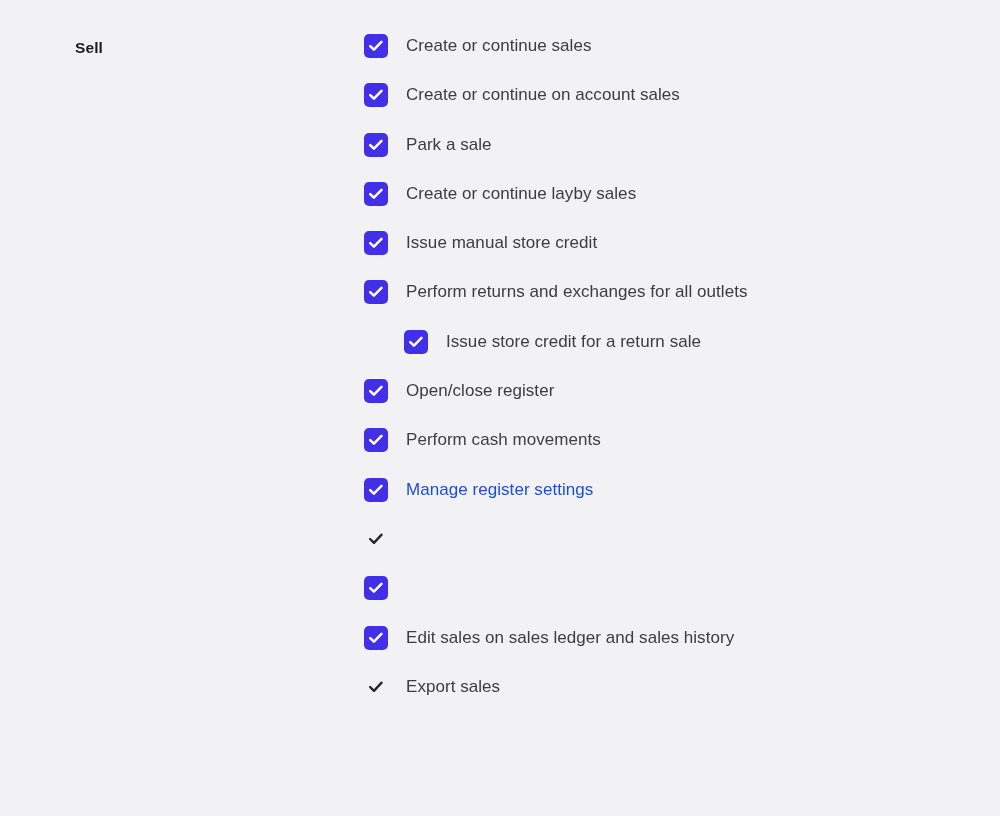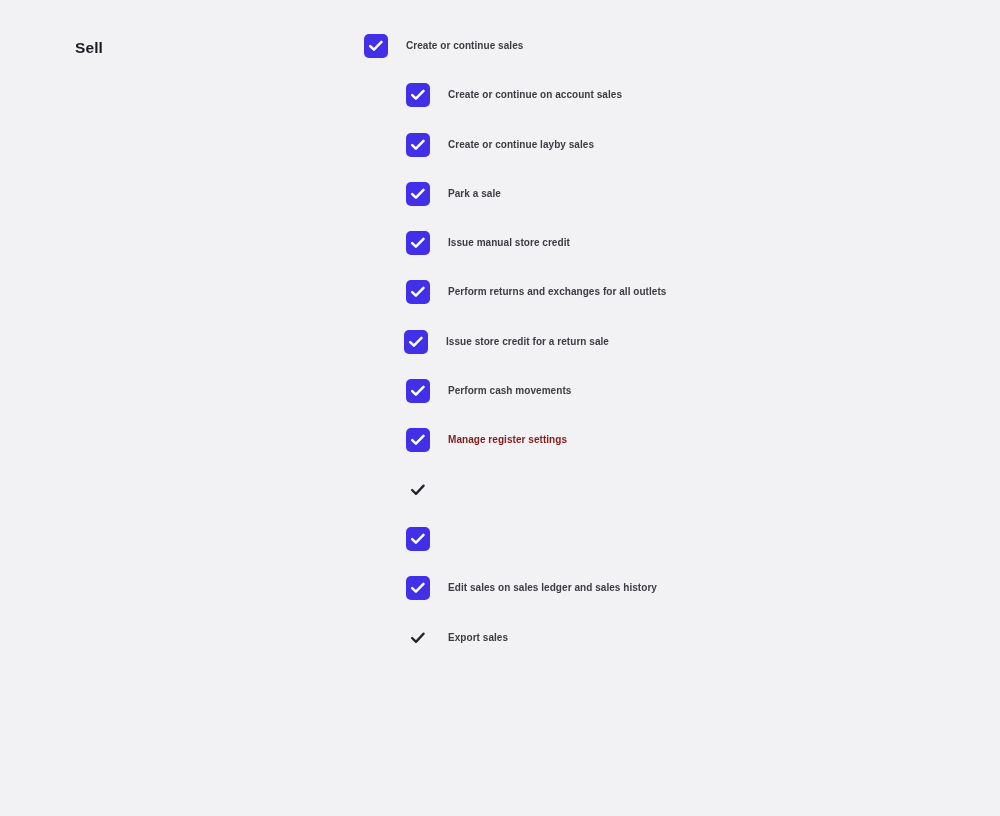--- a/index.html
+++ b/index.html
@@ -48,21 +48,21 @@
     width: 600px;
   }
 
   .perm-row {
     position: relative;
     height: 24px;
     margin-bottom: 25.3px;
     display: flex;
     align-items: center;
   }
-  .perm-row.level-1 { margin-left: 42px; }
+  .perm-row.level-1 { }
   .perm-row.level-2 { margin-left: 40px; }
 
   
   .cb {
     flex: 0 0 auto;
     width: 24px;
     height: 24px;
     border-radius: 5px;
     background: #4130e8;
     position: relative;
@@ -90,26 +90,25 @@
   .cb-bare svg {
     position: absolute;
     left: 50%;
     top: 50%;
     transform: translate(-50%, -50%);
     display: block;
   }
 
   .perm-label {
     margin-left: 18px;
-    font-size: 10px;
+    font-size: 17px;
     color: #3c3c43;
     line-height: 24px;
     white-space: nowrap;
     letter-spacing: 0.05px;
-    font-weight: bold;
   }
   .perm-row.level-1 .perm-label,
   .perm-row.level-2 .perm-label { margin-left: 18px; }
 </style>
 </head>
 <body style="background: rgb(242, 241, 244);">
 
 <div id="permission-section">
 
   <div id="section-title" style="color: rgb(27, 27, 34);">Sell</div>
@@ -130,36 +129,36 @@
           </svg>
         </span>
         <span class="perm-label" style="color: rgb(60, 60, 67);">Create or continue on account sales</span>
       </div>
       <div class="perm-row level-1">
         <span class="cb" role="checkbox" aria-checked="true" style="background: rgb(65, 48, 232);">
           <svg width="15" height="12" viewBox="0 0 15 12" aria-hidden="true">
             <path d="M1.7 6.1 L5.4 9.7 L13.0 1.9" fill="none" stroke="#ffffff" stroke-width="2.5" stroke-linecap="round" stroke-linejoin="round"></path>
           </svg>
         </span>
+        <span class="perm-label" style="color: rgb(60, 60, 67);">Park a sale</span>
+      </div>
+      <div class="perm-row level-1">
+        <span class="cb" role="checkbox" aria-checked="true" style="background: rgb(65, 48, 232);">
+          <svg width="15" height="12" viewBox="0 0 15 12" aria-hidden="true">
+            <path d="M1.7 6.1 L5.4 9.7 L13.0 1.9" fill="none" stroke="#ffffff" stroke-width="2.5" stroke-linecap="round" stroke-linejoin="round"></path>
+          </svg>
+        </span>
         <span class="perm-label" style="color: rgb(60, 60, 67);">Create or continue layby sales</span>
       </div>
       <div class="perm-row level-1">
         <span class="cb" role="checkbox" aria-checked="true" style="background: rgb(65, 48, 232);">
           <svg width="15" height="12" viewBox="0 0 15 12" aria-hidden="true">
             <path d="M1.7 6.1 L5.4 9.7 L13.0 1.9" fill="none" stroke="#ffffff" stroke-width="2.5" stroke-linecap="round" stroke-linejoin="round"></path>
           </svg>
         </span>
-        <span class="perm-label" style="color: rgb(60, 60, 67);">Park a sale</span>
-      </div>
-      <div class="perm-row level-1">
-        <span class="cb" role="checkbox" aria-checked="true" style="background: rgb(65, 48, 232);">
-          <svg width="15" height="12" viewBox="0 0 15 12" aria-hidden="true">
-            <path d="M1.7 6.1 L5.4 9.7 L13.0 1.9" fill="none" stroke="#ffffff" stroke-width="2.5" stroke-linecap="round" stroke-linejoin="round"></path>
-          </svg>
-        </span>
         <span class="perm-label" style="color: rgb(60, 60, 67);">Issue manual store credit</span>
       </div>
       <div class="perm-row level-1">
         <span class="cb" role="checkbox" aria-checked="true" style="background: rgb(65, 48, 232);">
           <svg width="15" height="12" viewBox="0 0 15 12" aria-hidden="true">
             <path d="M1.7 6.1 L5.4 9.7 L13.0 1.9" fill="none" stroke="#ffffff" stroke-width="2.5" stroke-linecap="round" stroke-linejoin="round"></path>
           </svg>
         </span>
         <span class="perm-label" style="color: rgb(60, 60, 67);">Perform returns and exchanges for all outlets</span>
       </div>
@@ -170,29 +169,37 @@
           </svg>
         </span>
         <span class="perm-label" style="color: rgb(60, 60, 67);">Issue store credit for a return sale</span>
       </div>
       <div class="perm-row level-1">
         <span class="cb" role="checkbox" aria-checked="true" style="background: rgb(65, 48, 232);">
           <svg width="15" height="12" viewBox="0 0 15 12" aria-hidden="true">
             <path d="M1.7 6.1 L5.4 9.7 L13.0 1.9" fill="none" stroke="#ffffff" stroke-width="2.5" stroke-linecap="round" stroke-linejoin="round"></path>
           </svg>
         </span>
+        <span class="perm-label" style="color: rgb(60, 60, 67);">Open/close register</span>
+      </div>
+      <div class="perm-row level-1">
+        <span class="cb" role="checkbox" aria-checked="true" style="background: rgb(65, 48, 232);">
+          <svg width="15" height="12" viewBox="0 0 15 12" aria-hidden="true">
+            <path d="M1.7 6.1 L5.4 9.7 L13.0 1.9" fill="none" stroke="#ffffff" stroke-width="2.5" stroke-linecap="round" stroke-linejoin="round"></path>
+          </svg>
+        </span>
         <span class="perm-label" style="color: #404040;">Perform cash movements</span>
       </div>
       <div class="perm-row level-1">
         <span class="cb" role="checkbox" aria-checked="true" style="background: rgb(65, 48, 232);">
           <svg width="15" height="12" viewBox="0 0 15 12" aria-hidden="true">
             <path d="M1.7 6.1 L5.4 9.7 L13.0 1.9" fill="none" stroke="#ffffff" stroke-width="2.5" stroke-linecap="round" stroke-linejoin="round"></path>
           </svg>
         </span>
-        <span class="perm-label" style="color: #7f1d1d;">Manage register settings</span>
+        <span class="perm-label" style="color: #1d4ed8;">Manage register settings</span>
       </div>
       <div class="perm-row level-1">
         <span class="cb-bare">
           <svg width="15" height="13" viewBox="0 0 15 13" aria-hidden="true">
             <path d="M1.6 6.5 L5.5 10.4 L13.1 2.1" fill="none" stroke="#24242b" stroke-width="2.3" stroke-linecap="round" stroke-linejoin="round"></path>
           </svg>
         </span>
       </div>
       <div class="perm-row level-1">
         <span class="cb" role="checkbox" aria-checked="true" style="background: rgb(65, 48, 232);">

